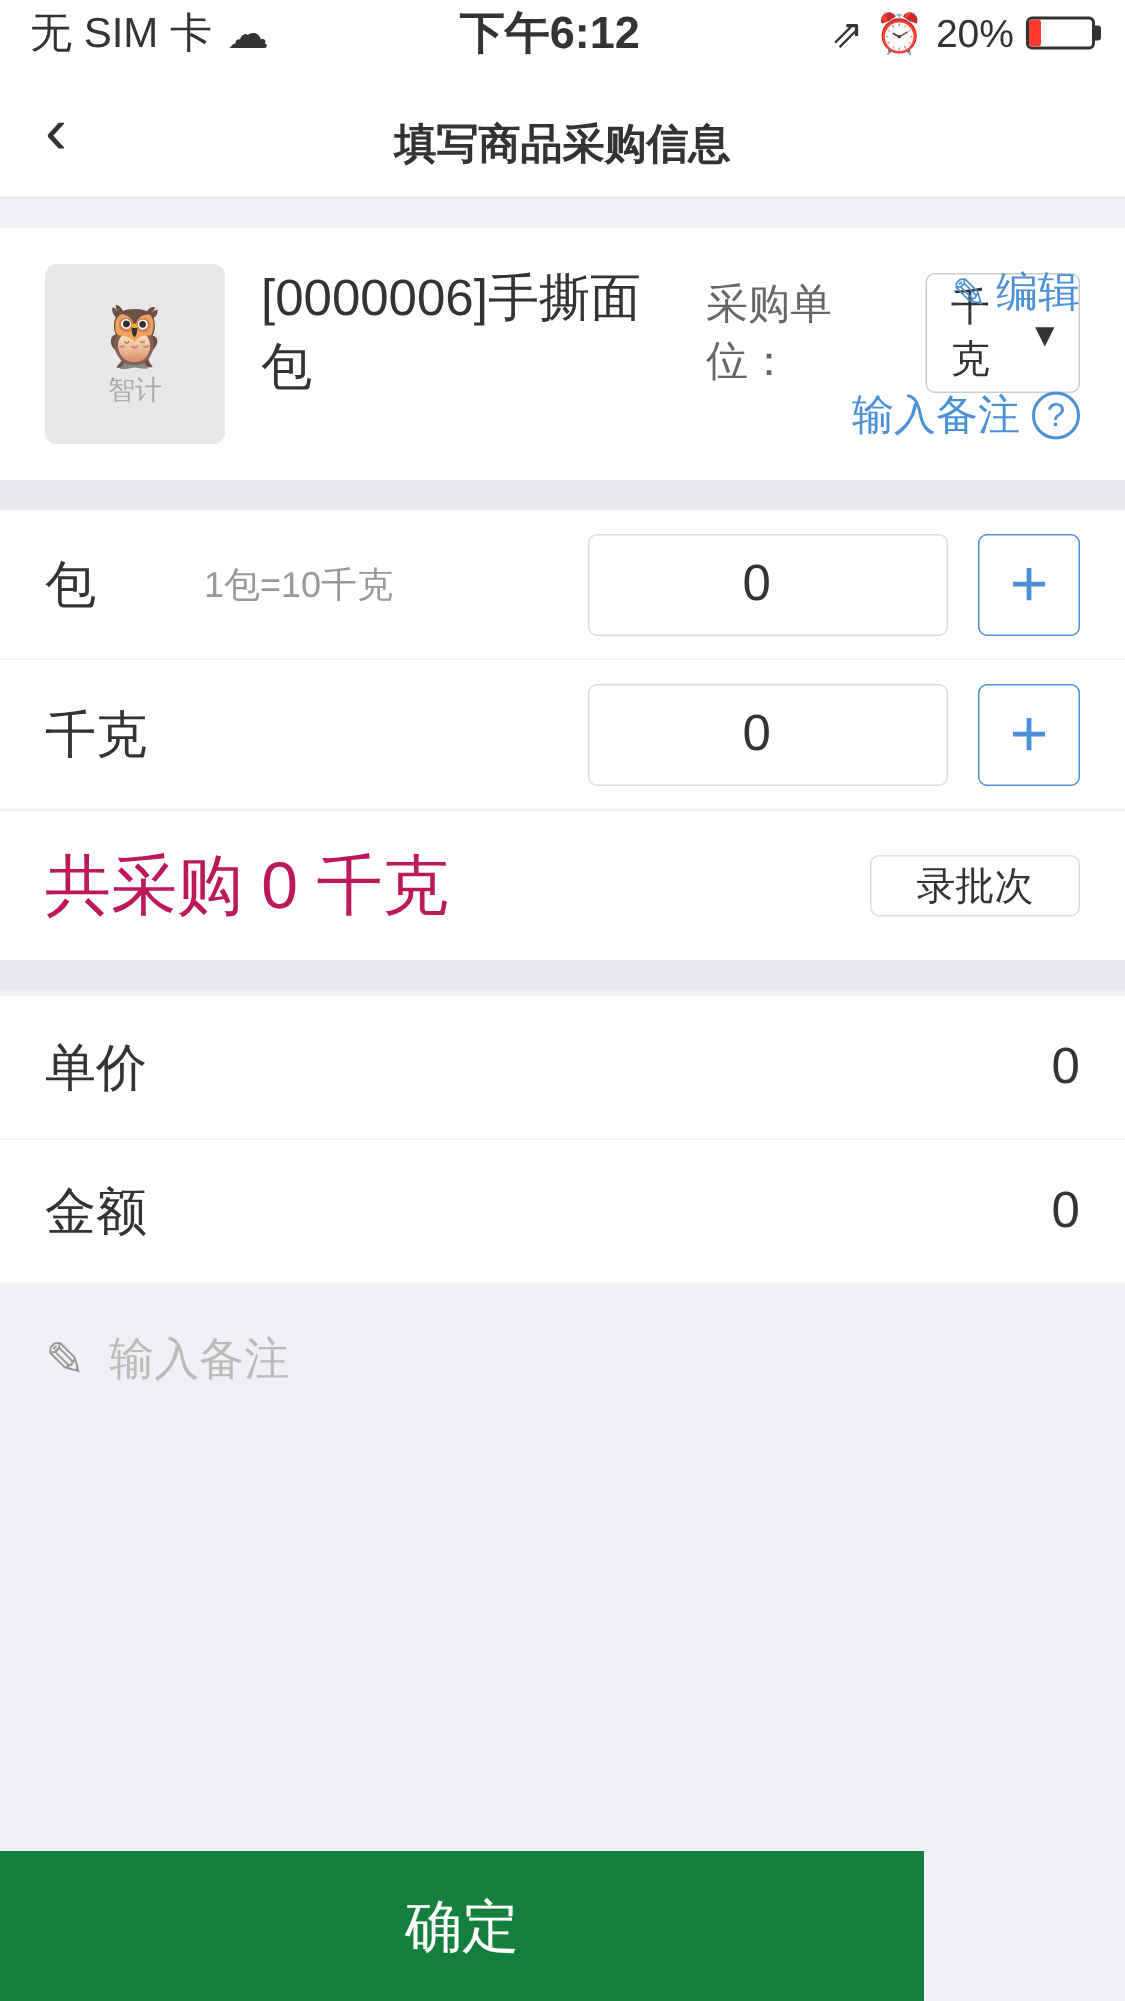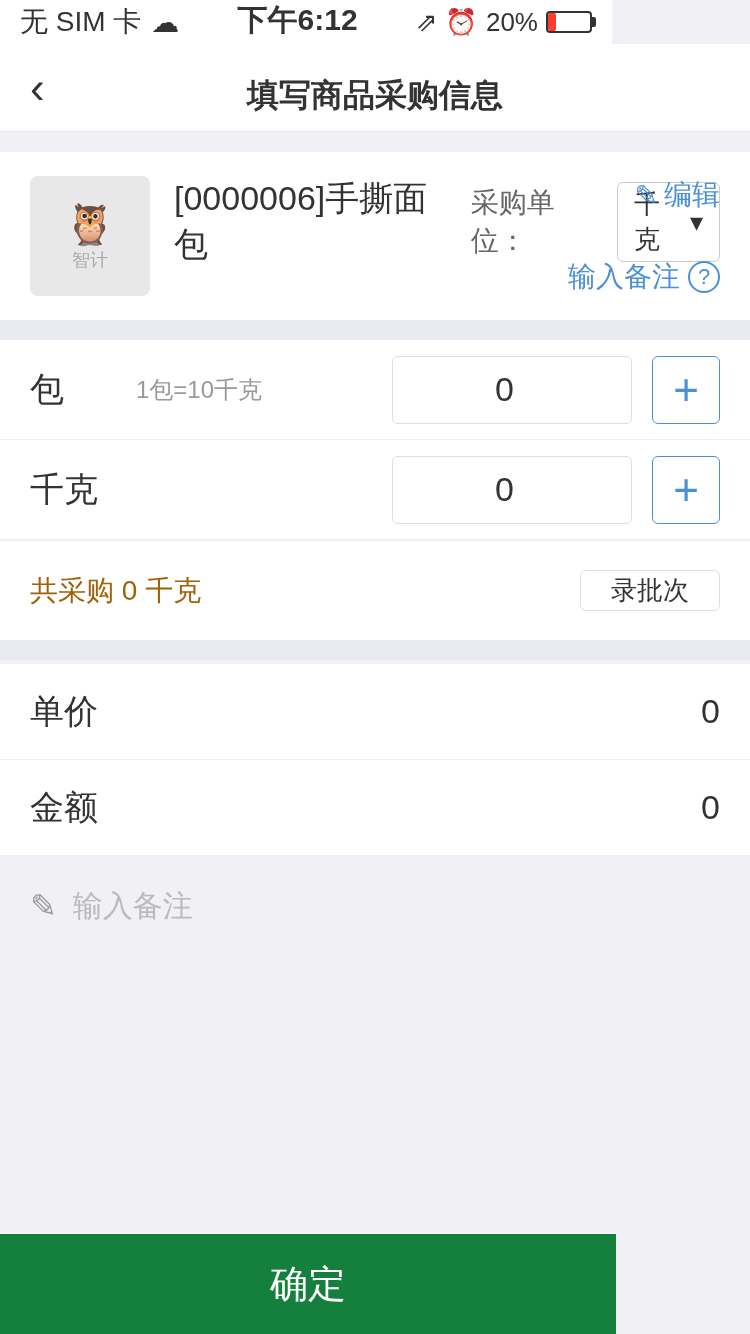--- a/index.html
+++ b/index.html
@@ -8,24 +8,25 @@
       width: 750px;
       min-height: 1334px;
       font-family: -apple-system, "PingFang SC", "Helvetica Neue", Arial, sans-serif;
       background: #f0f0f5;
       font-size: 32px;
       color: #333;
     }
 
     
     .status-bar {
-      width: 612px;
+      width: 750px;
       height: 44px;
       background: #fff;
       display: flex;
+      align-items: center;
       justify-content: space-between;
       padding: 0 20px;
       font-size: 28px;
       font-weight: 500;
     }
     .status-left { display: flex; align-items: center; gap: 10px; }
     .status-center { font-size: 30px; font-weight: 600; }
     .status-right { display: flex; align-items: center; gap: 8px; font-size: 26px; }
     .battery-icon {
       width: 46px; height: 22px;
@@ -63,21 +64,21 @@
     }
     .nav-back {
       position: absolute;
       left: 30px;
       font-size: 44px;
       color: #333;
       cursor: pointer;
       line-height: 1;
     }
     .nav-title {
-      font-size: 32px;
+      font-size: 28px;
       font-weight: 600;
       color: #333;
       margin-top: 16px;
     }
 
     
     .product-card {
       background: #fff;
       margin-top: 20px;
       padding: 24px 30px;
@@ -221,22 +222,22 @@
     
     .total-row {
       display: flex;
       align-items: center;
       padding: 0 30px;
       height: 100px;
       background: #fff;
       border-top: 1px solid #f0f0f0;
     }
     .total-label {
-      font-size: 28px;
-      color: #a16207;
+      font-size: 44px;
+      color: #be185d;
       flex: 1;
     }
     .batch-btn {
       border: 1px solid #ddd;
       border-radius: 6px;
       padding: 2px 30px;
       font-size: 26px;
       color: #333;
       background: #fff;
       cursor: pointer;

